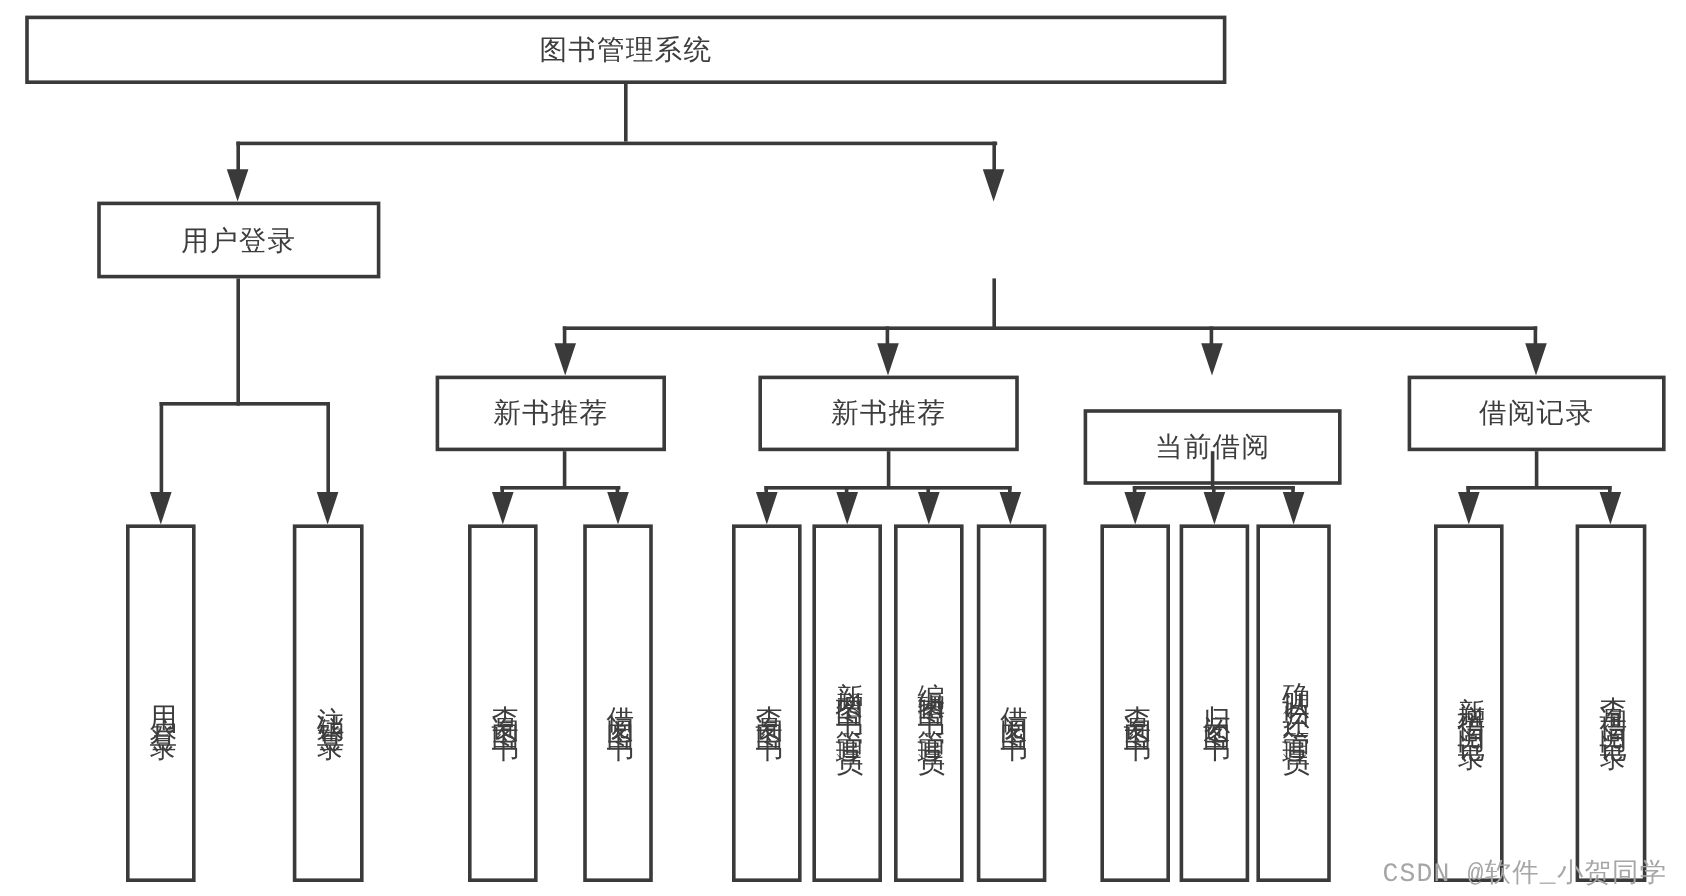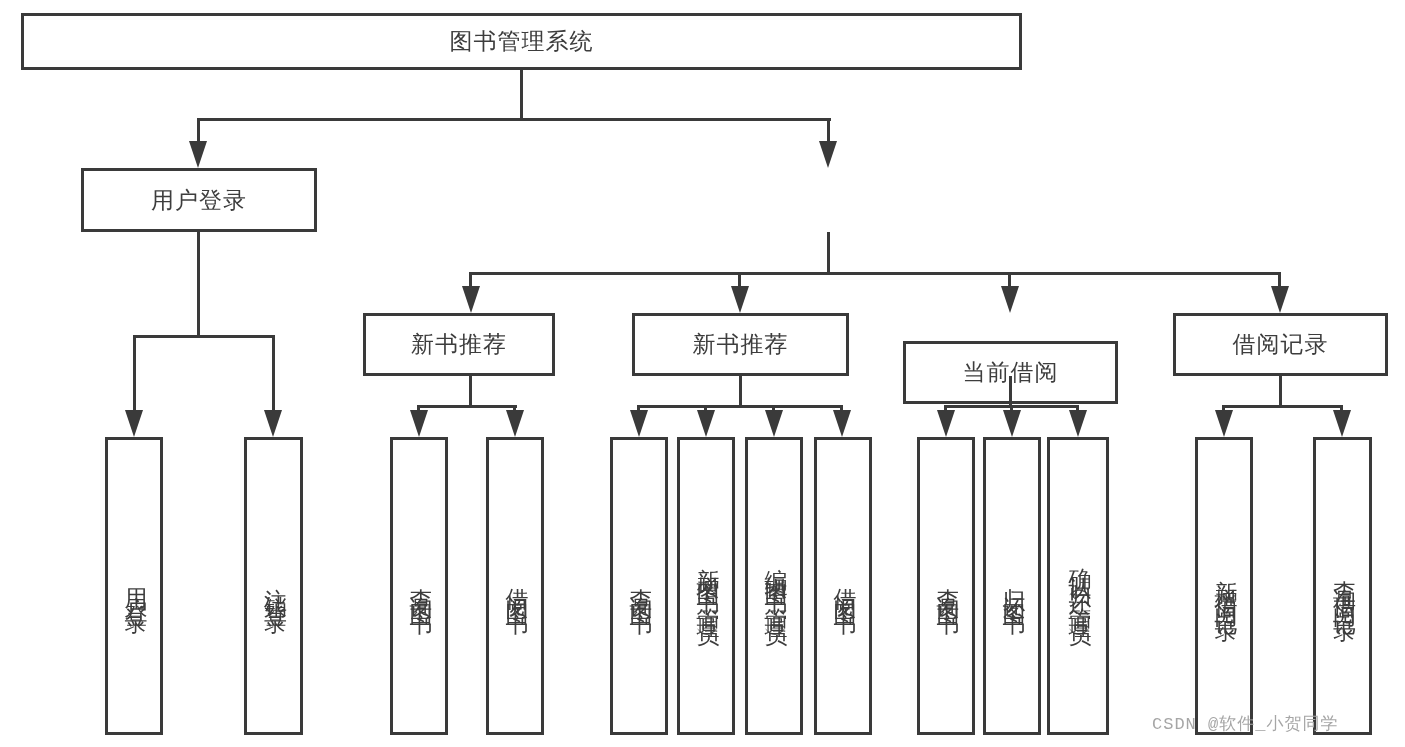--- a/index.html
+++ b/index.html
@@ -48,21 +48,21 @@
   .hline{position:absolute;height:3px;background:var(--line);}
   .arrow{
     position:absolute;width:0;height:0;
     border-left:9px solid transparent;
     border-right:9px solid transparent;
     border-top:27px solid var(--line);
   }
   .watermark{
     position:absolute;
     left:1152px;top:712px;
-    font-size:17px;
+    font-size:22px;
     color:var(--wm);
     letter-spacing:1px;
     white-space:nowrap;
     z-index:10;
     text-align:center;
   }
 </style>
 </head>
 <body>
 

